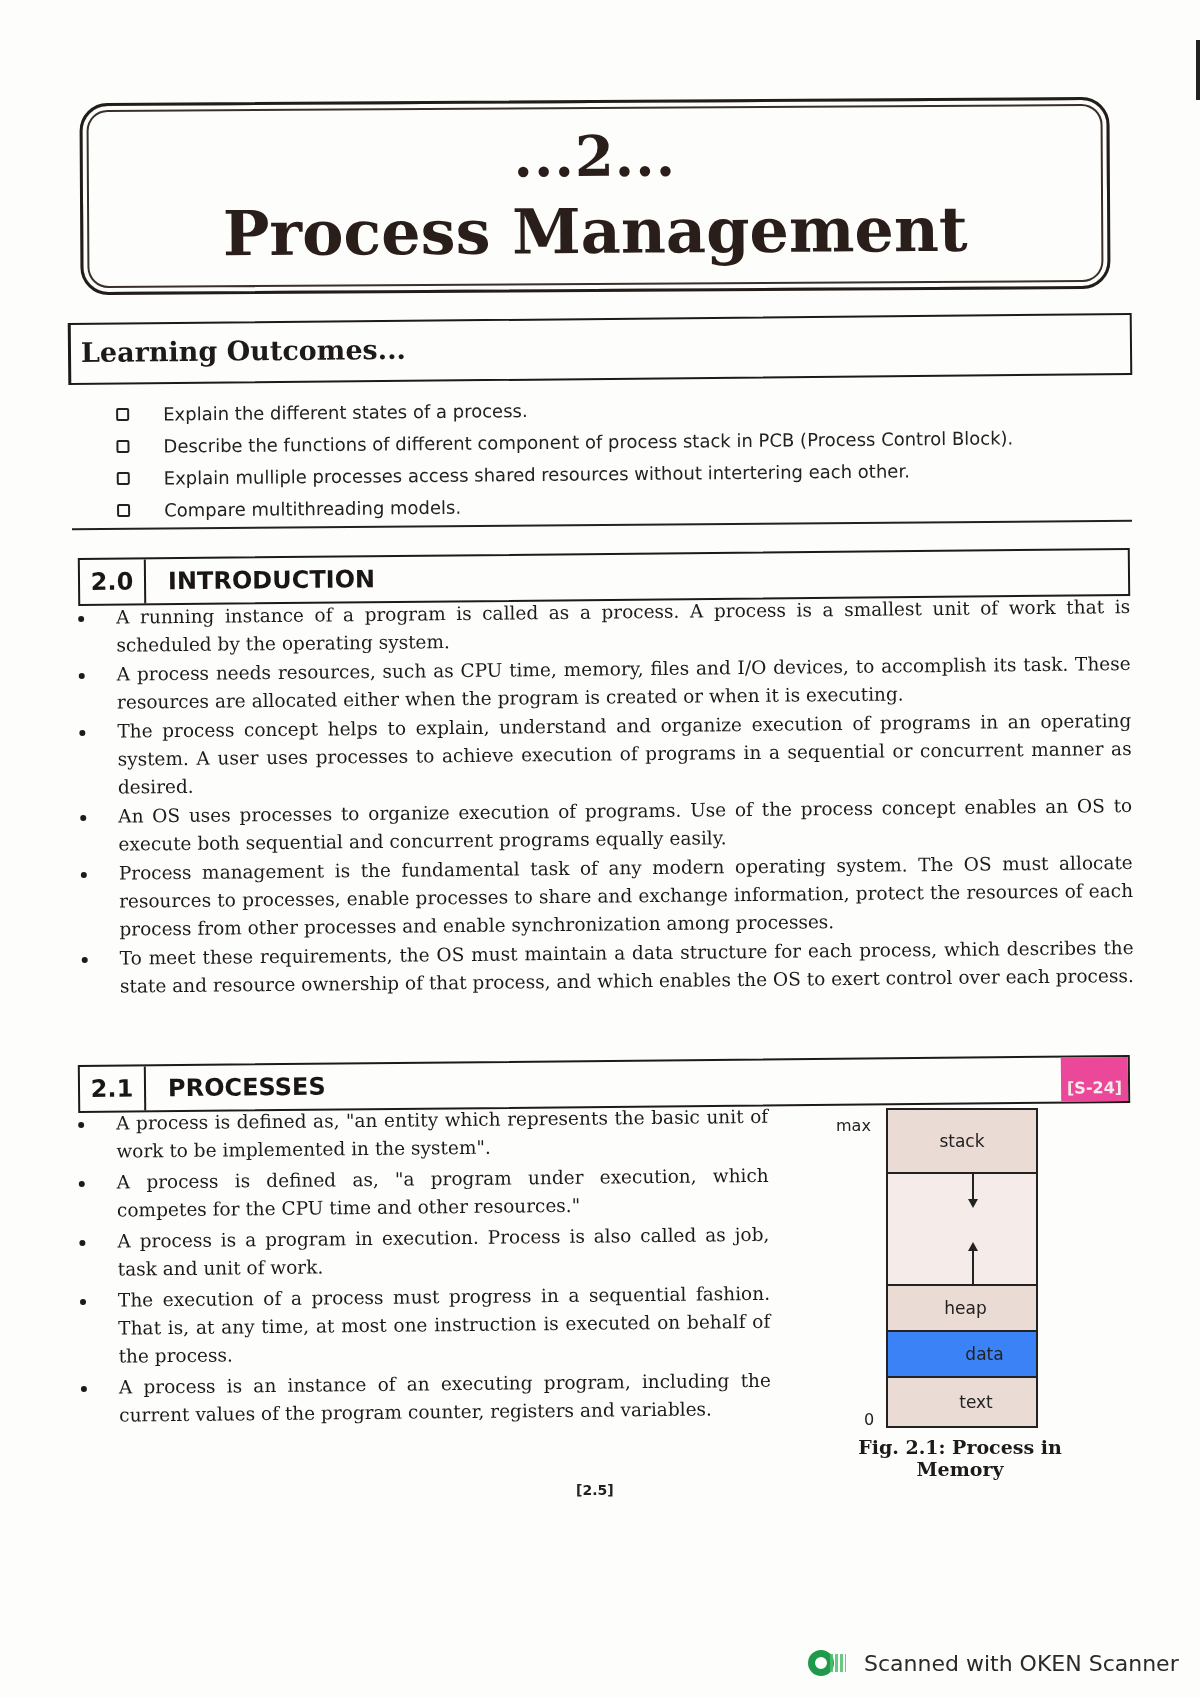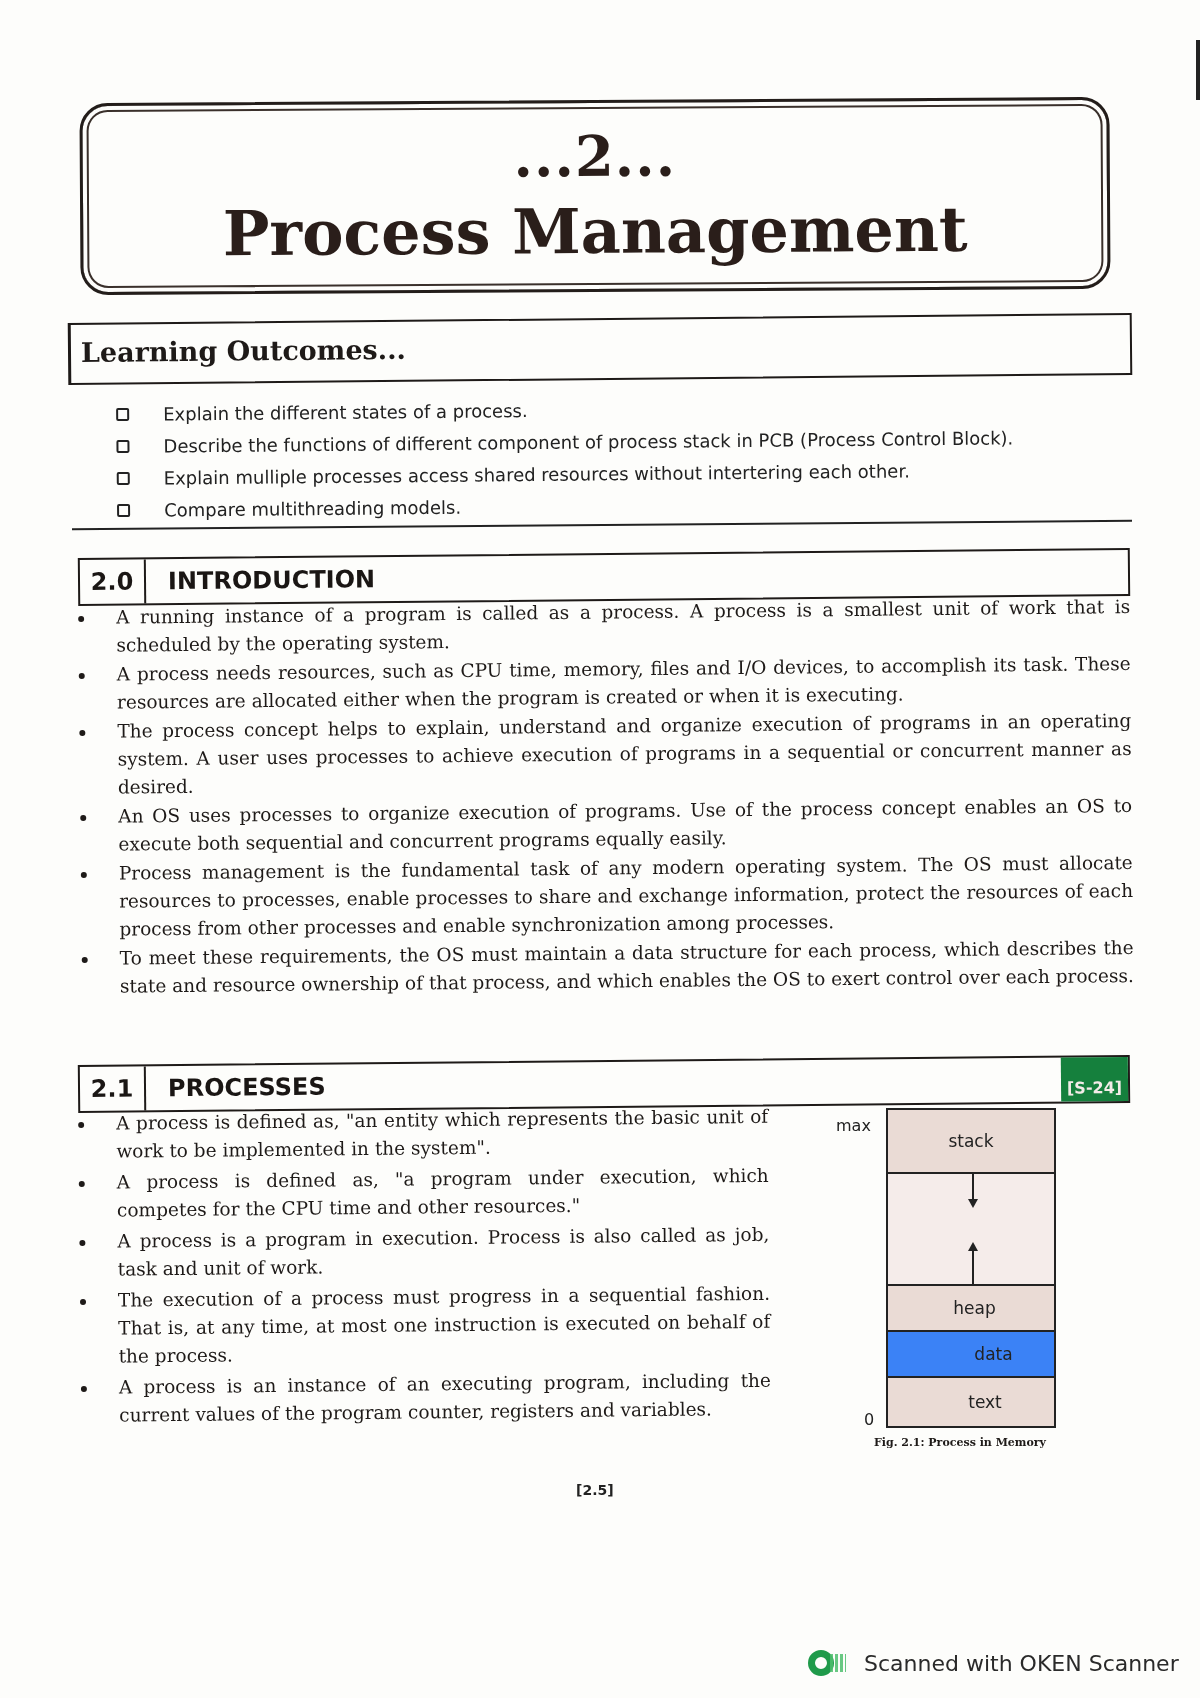--- a/index.html
+++ b/index.html
@@ -31,51 +31,51 @@
     font-size: 18px; color: #222; }
   .lo-box-icon { width: 13px; height: 13px; border: 2px solid #222; border-radius: 2px; margin-right: 34px; flex: none; }
   .lo-rule { position: absolute; left: 72px; top: 524px; width: 1060px; height: 2px; background: #222; transform: rotate(-0.45deg); }
 
   
   .section-box { position: absolute; left: 78px; width: 1052px; height: 48px; border: 2px solid #1e1a18; display: flex; transform: rotate(-0.55deg); }
   .section-num { width: 66px; border-right: 2px solid #1e1a18; font-family: "DejaVu Sans", sans-serif; font-weight: bold;
     font-size: 24px; display: flex; align-items: center; justify-content: center; }
   .section-label { padding-left: 22px; font-family: "DejaVu Sans", sans-serif; font-weight: bold; font-size: 24px;
     display: flex; align-items: center; }
-  .section-tag { margin-left: auto; background: #15803d; color: #f3ece8; font-family: "DejaVu Sans", sans-serif;
+  .section-tag { margin-left: auto; background: #ec4899; color: #f3ece8; font-family: "DejaVu Sans", sans-serif;
     font-weight: bold; font-size: 16px; padding: 4px 6px; display: flex; align-items: flex-end; padding-bottom: 4px; }
 
   
   .bullets { position: absolute; list-style: none; font-family: "DejaVu Serif", serif; font-size: 18.5px;
     line-height: 28px; color: #1e1a18; transform-origin: left top; }
   .bullet { position: relative; padding-left: 38px; text-align: justify; }
   .bullet-dot { position: absolute; left: 0; top: 12px; width: 6px; height: 6px; border-radius: 50%; background: #1e1a18; }
   .intro-bullets { left: 78px; top: 604px; width: 1052px; transform: rotate(-0.6deg); }
   .intro-bullets .bullet { margin-bottom: 1px; }
   .proc-bullets { left: 78px; top: 1110px; width: 690px; transform: rotate(-0.6deg); line-height: 28px; }
   .proc-bullets .bullet { margin-bottom: 3px; }
 
   
   .figure { position: absolute; left: 820px; top: 1100px; width: 280px; height: 360px; }
   .fig-max { position: absolute; left: 16px; top: 2px; font-family: "DejaVu Sans", sans-serif; font-size: 16px; color: #222; margin-top: 14px; }
   .fig-zero { position: absolute; left: 44px; top: 310px; font-family: "DejaVu Sans", sans-serif; font-size: 16px; color: #222; }
-  .mem-stack { position: absolute; left: 66px; top: 8px; width: 170px; height: 320px; border: 2px solid #222; background: #efe3de; }
+  .mem-stack { position: absolute; left: 66px; top: 8px; width: 152px; height: 320px; border: 2px solid #222; background: #efe3de; }
   .mem-seg { position: absolute; left: 0; right: 0; border-bottom: 2px solid #222; display: flex; align-items: center;
     justify-content: center; font-family: "DejaVu Sans", sans-serif; font-size: 17px; color: #222; }
   .seg-stack { top: 0; height: 64px; background: #eadbd5; }
   .seg-free { top: 64px; height: 112px; background: #f5ecea; }
   .seg-heap { top: 176px; height: 46px; background: #eadbd5; padding-left: 7px; }
   .seg-data { top: 222px; height: 46px; background: #3b82f6; padding-left: 45px; }
   .seg-text { top: 268px; height: 48px; background: #eadbd5; border-bottom: none; padding-left: 28px; }
   .arrow-down { position: absolute; left: 84px; top: 0; width: 2px; height: 30px; background: #222; }
   .arrow-down::after { content: ""; position: absolute; left: -4px; bottom: -4px; border-left: 5px solid transparent; border-right: 5px solid transparent; border-top: 9px solid #222; }
   .arrow-up { position: absolute; left: 84px; bottom: 0; width: 2px; height: 36px; background: #222; }
   .arrow-up::after { content: ""; position: absolute; left: -4px; top: -6px; border-left: 5px solid transparent; border-right: 5px solid transparent; border-bottom: 9px solid #222; }
   .fig-caption { position: absolute; left: 0; top: 336px; width: 280px; text-align: center; font-family: "DejaVu Serif", serif;
-    font-weight: bold; font-size: 11px; color: #1e1a18; }
+    font-weight: bold; font-size: 19px; color: #1e1a18; }
 
   .page-number { position: absolute; left: 576px; top: 1482px; font-family: "DejaVu Sans", sans-serif; font-weight: bold; font-size: 14px; color: #222; }
 
   .scanner-badge { position: absolute; left: 808px; top: 1650px; display: flex; align-items: flex-end; }
   .scanner-logo { width: 40px; height: 26px; position: relative; margin-right: 16px; }
   .scanner-logo .ring { position: absolute; left: 0; top: 0; width: 26px; height: 26px; border-radius: 50%; border: 7px solid #1f9a4a; }
   .scanner-logo .dots { position: absolute; left: 22px; top: 4px; width: 16px; height: 18px;
     background: repeating-linear-gradient(90deg, #4fbf6e 0 3px, transparent 3px 5px); opacity: 0.85; }
   .scanner-text { font-family: "DejaVu Sans", sans-serif; font-size: 22px; color: #2a2a2a; }
 </style>

